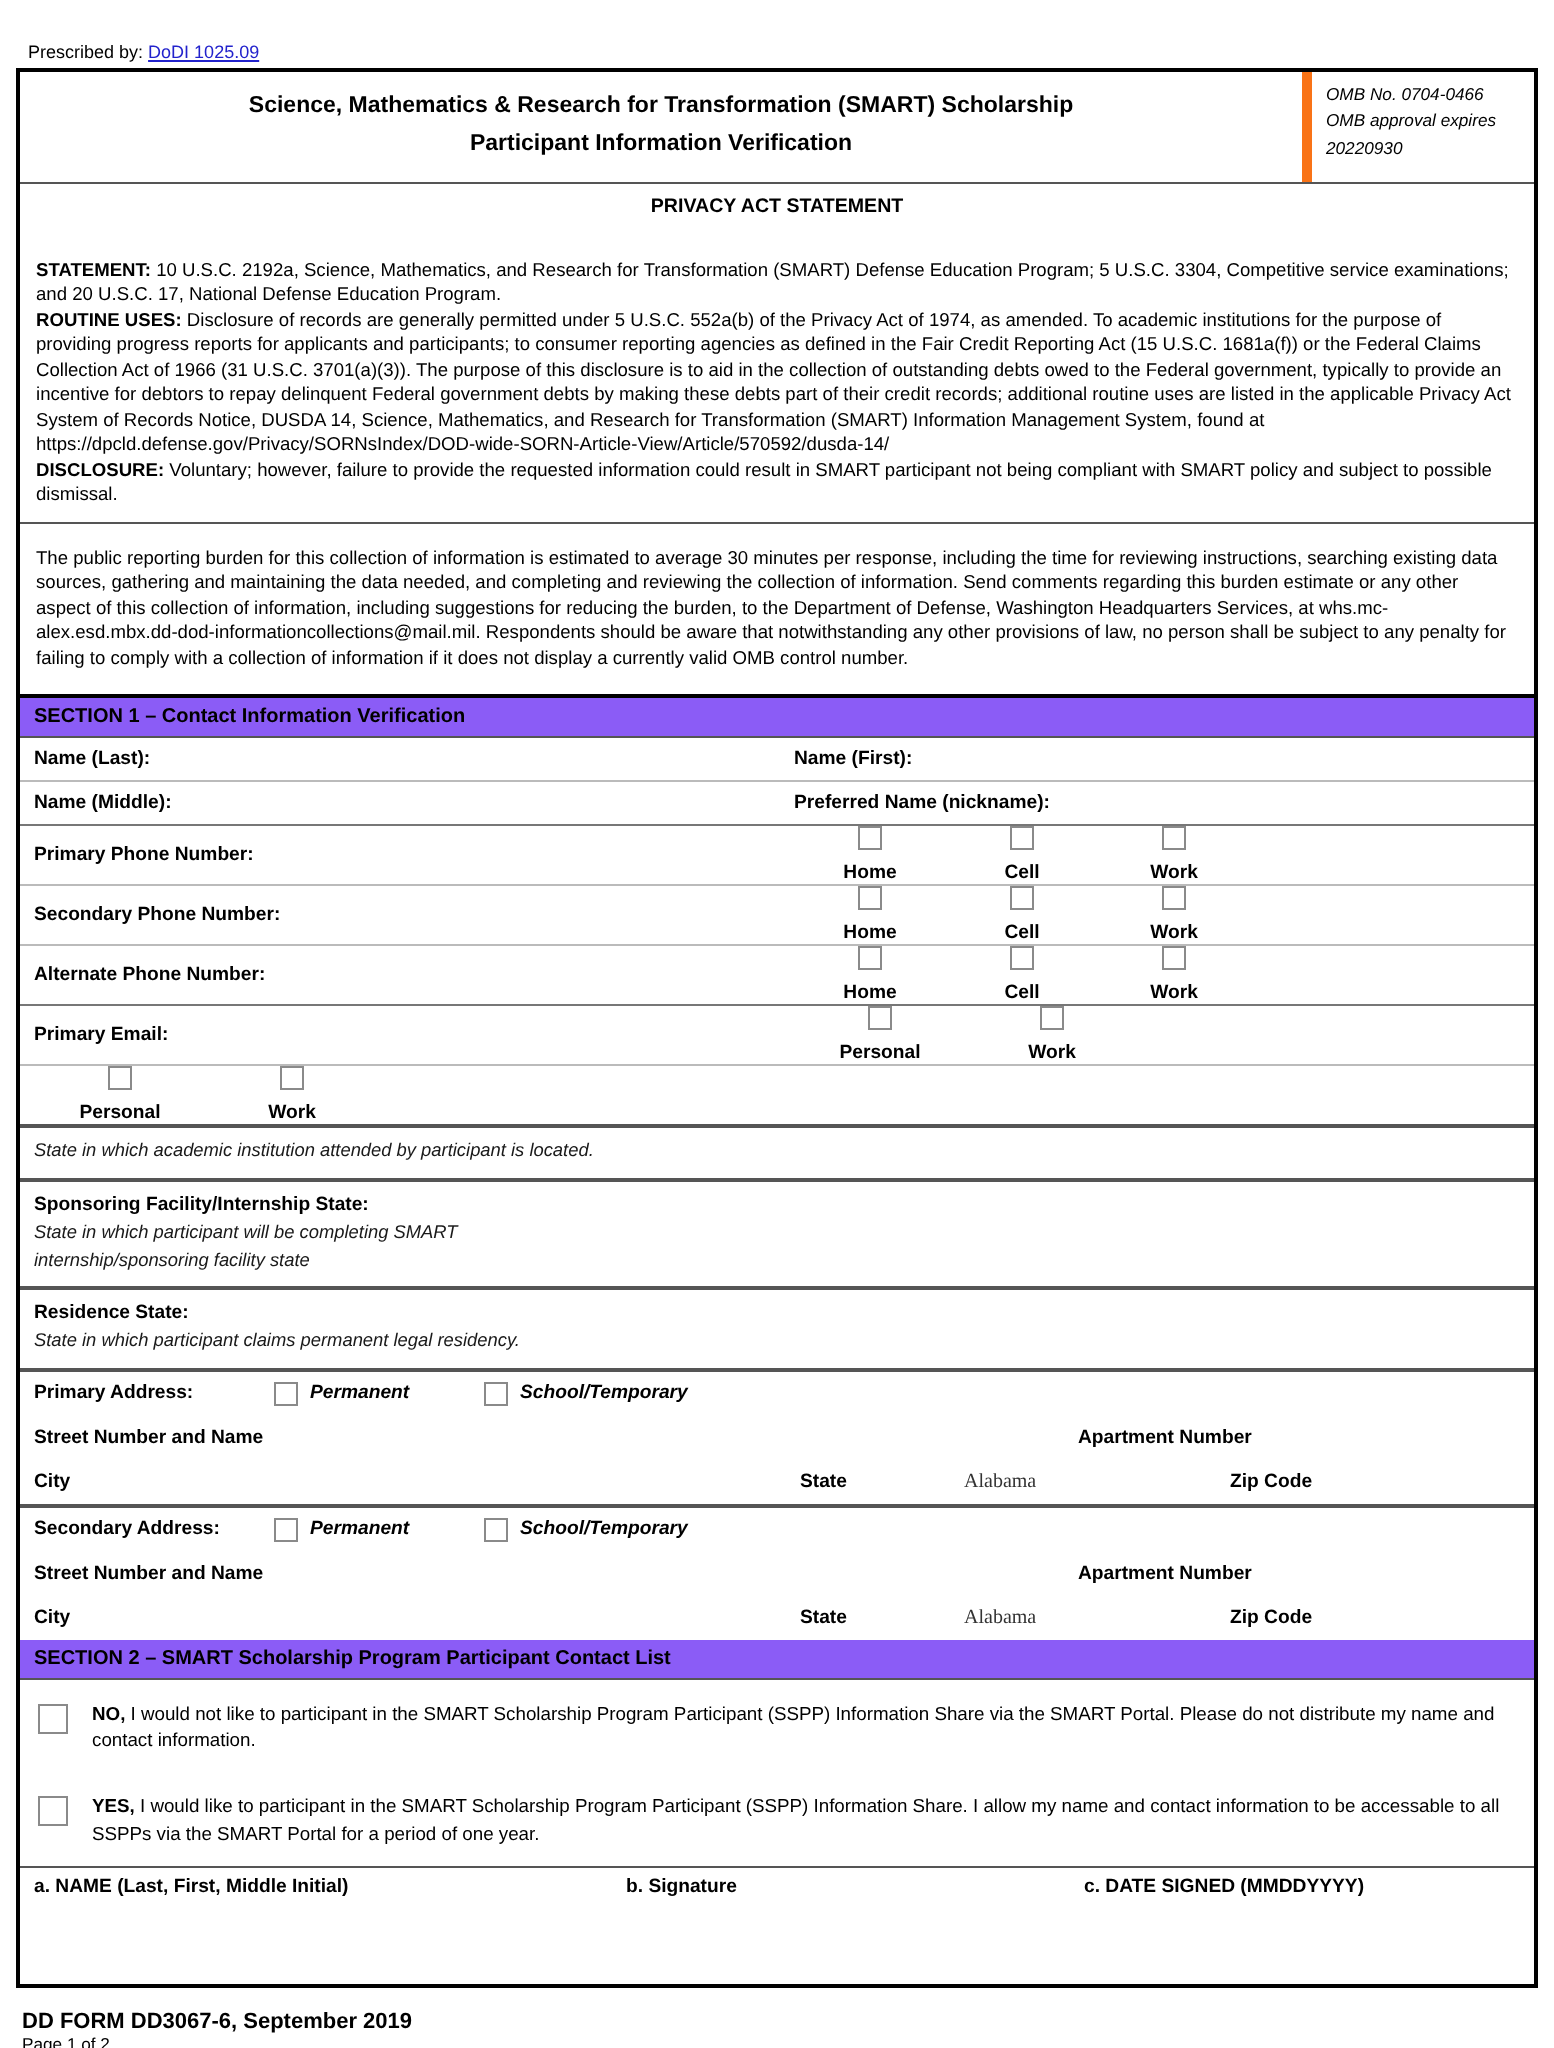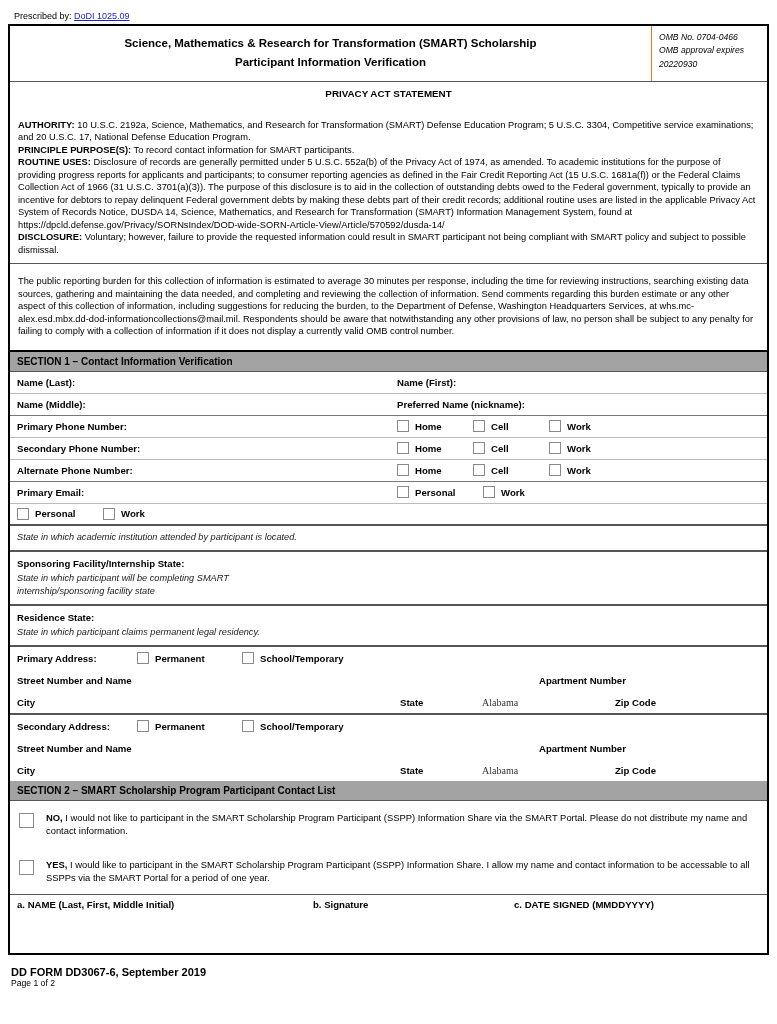--- a/index.html
+++ b/index.html
@@ -12,21 +12,21 @@
     height: 1024px;
     font-family: "Liberation Sans", sans-serif;
     color: #000000;
     -webkit-font-smoothing: none;
   }
   .page {
     position: relative;
     width: 777px;
     height: 1024px;
     box-sizing: border-box;
-    padding: 6px 8px;
+    padding: 16px 8px;
   }
 
   
   .prescribed {
     font-size: 9px;
     padding: 5px 0 3px 6px;
     white-space: nowrap;
   }
   .prescribed .link {
     color: #2222cc;
@@ -52,21 +52,21 @@
     box-sizing: border-box;
   }
   .title-main .t1,
   .title-main .t2 {
     font-size: 11.5px;
     font-weight: bold;
     line-height: 1.65;
   }
   .omb-box {
     width: 116px;
-    border-left: 1px solid #f97316;
+    border-left: 5px solid #f97316;
     box-sizing: border-box;
     padding: 5px 4px 4px 7px;
     font-style: italic;
     font-size: 8.6px;
     line-height: 1.55;
   }
 
   
   .privacy {
     padding: 6px 8px 7px 8px;
@@ -91,21 +91,21 @@
     border-bottom: 2px solid #000;
   }
   .burden p {
     margin: 0;
     font-size: 9.3px;
     line-height: 1.345;
   }
 
   
   .section-bar {
-    background: #a3a3a3;
+    background: #8b5cf6;
     border-bottom: 1px solid #555;
     font-size: 10px;
     font-weight: bold;
     padding: 4px 0 4px 7px;
   }
 
   
   .row {
     position: relative;
     display: flex;
@@ -140,21 +140,21 @@
   }
   .cb-item {
     display: inline-flex;
     align-items: center;
     gap: 6px;
     font-size: 9.6px;
     font-weight: bold;
   }
 
   .opts { display: flex; align-items: center; }
-  .opts .cb-item { width: 76px; }
+  .opts .cb-item { width: 76px; flex-direction: column; }
   .opts.email-opts .cb-item { width: 86px; }
 
   
   .state-block {
     padding: 5px 7px 6px 7px;
     box-sizing: border-box;
   }
   .state-block .lbl {
     font-size: 9.6px;
     font-weight: bold;
@@ -170,21 +170,21 @@
   
   .addr-head {
     display: flex;
     align-items: center;
     min-height: 22px;
     padding-left: 7px;
     font-size: 9.6px;
     font-weight: bold;
   }
   .addr-head .ttl { width: 120px; flex: none; }
-  .addr-head .cb-item { width: 105px; }
+  .addr-head .cb-item { width: 105px; font-style: italic; }
 
   .addr-line {
     position: relative;
     height: 22px;
     padding-left: 7px;
     font-size: 9.6px;
     font-weight: bold;
   }
   .addr-line .f {
     position: absolute;
@@ -230,21 +230,21 @@
     border-top: 1px solid #555;
     font-size: 9.6px;
     font-weight: bold;
   }
   .sig-head .f {
     position: absolute;
     top: 4px;
   }
   .sg-a { left: 7px; }
   .sg-b { left: 303px; }
-  .sg-c { left: 504px; text-align: center; }
+  .sg-c { left: 532px; text-align: center; }
   .sig-space { height: 38px; }
 
   
   .footer {
     display: flex;
     justify-content: space-between;
     align-items: baseline;
     padding: 11px 4px 0 3px;
     box-sizing: border-box;
     width: 761px;
@@ -277,22 +277,21 @@
       </div>
       <div class="omb-box">
         <div>OMB No. 0704-0466</div>
         <div>OMB approval expires</div>
         <div>20220930</div>
       </div>
     </div>
 
     <div class="privacy">
       <div class="privacy-head">PRIVACY ACT STATEMENT</div>
-      <p><b>AUTHORITY:</b><span>  10 U.S.C. 2192a, Science, Mathematics, and Research for Transformation (SMART) Defense Education Program; 5 U.S.C. 3304, Competitive service examinations; and 20 U.S.C. 17, National Defense Education Program.</span></p>
-      <p><b>PRINCIPLE PURPOSE(S):</b><span>  To record contact information for SMART participants.</span></p>
+      <p><b>STATEMENT:</b><span>  10 U.S.C. 2192a, Science, Mathematics, and Research for Transformation (SMART) Defense Education Program; 5 U.S.C. 3304, Competitive service examinations; and 20 U.S.C. 17, National Defense Education Program.</span></p>
       <p><b>ROUTINE USES:</b><span>  Disclosure of records are generally permitted under 5 U.S.C. 552a(b) of the Privacy Act of 1974, as amended.  To academic institutions for the purpose of providing progress reports for applicants and participants; to consumer reporting agencies as defined in the Fair Credit Reporting Act (15 U.S.C. 1681a(f)) or the Federal Claims Collection Act of 1966 (31 U.S.C. 3701(a)(3)).  The purpose of this disclosure is to aid in the collection of outstanding debts owed to the Federal government, typically to provide an incentive for debtors to repay delinquent Federal government debts by making these debts part of their credit records; additional routine uses are listed in the applicable Privacy Act System of Records Notice, DUSDA 14, Science, Mathematics, and Research for Transformation (SMART) Information Management System, found at https://dpcld.defense.gov/Privacy/SORNsIndex/DOD-wide-SORN-Article-View/Article/570592/dusda-14/</span></p>
       <p><b>DISCLOSURE:</b><span>  Voluntary; however, failure to provide the requested information could result in SMART participant not being compliant with SMART policy and subject to possible dismissal.</span></p>
     </div>
 
     <div class="burden">
       <p>The public reporting burden for this collection of information is estimated to average 30 minutes per response, including the time for reviewing instructions, searching existing data sources, gathering and maintaining the data needed, and completing and reviewing the collection of information. Send comments regarding this burden estimate or any other aspect of this collection of information, including suggestions for reducing the burden, to the Department of Defense, Washington Headquarters Services, at whs.mc-alex.esd.mbx.dd-dod-informationcollections@mail.mil. Respondents should be aware that notwithstanding any other provisions of law, no person shall be subject to any penalty for failing to comply with a collection of information if it does not display a currently valid OMB control number.</p>
     </div>
 
     <div class="section-bar">SECTION 1 – Contact Information Verification</div>
 

